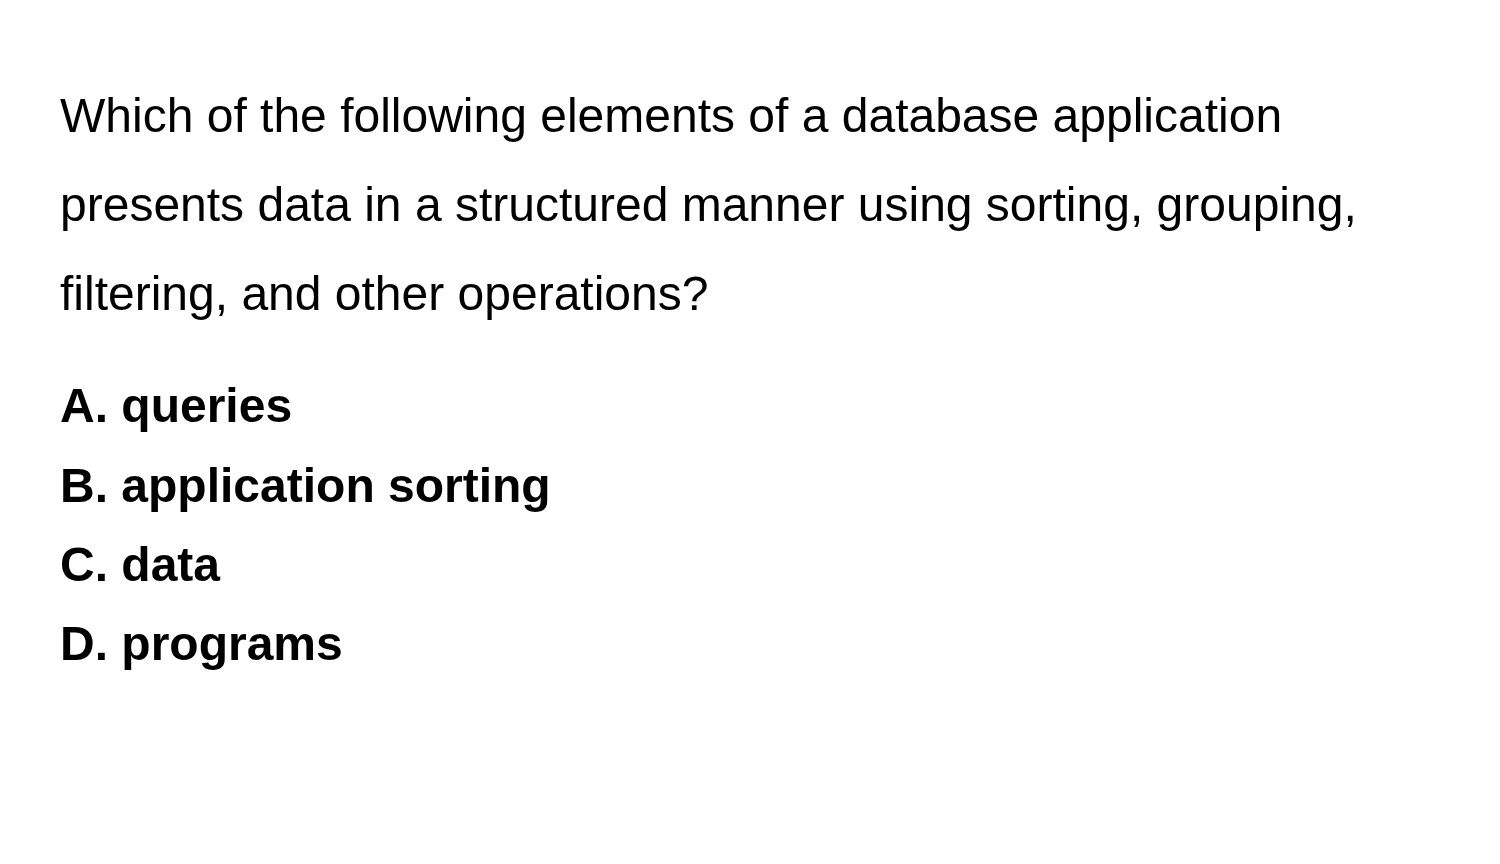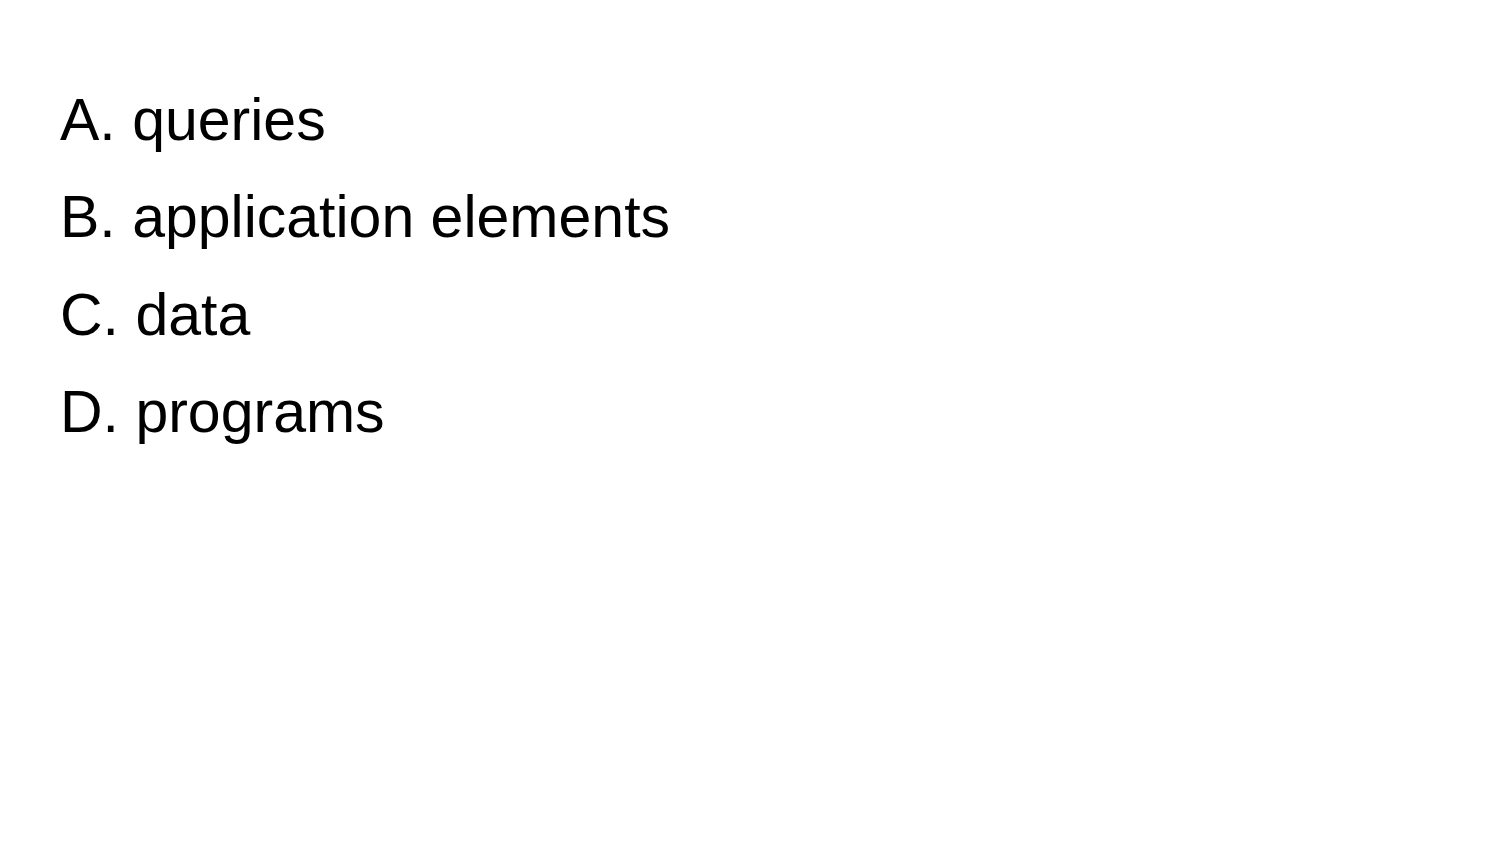--- a/index.html
+++ b/index.html
@@ -17,26 +17,27 @@
   .container {
     padding: 72px 60px 40px 60px;
   }
   .question {
     font-size: 48px;
     line-height: 1.85;
     margin-bottom: 28px;
     font-weight: 400;
   }
   .option {
-    font-size: 59px;
+    font-size: 48px;
     line-height: 1.65;
-    font-weight: 400;
+    font-weight: 700;
   }
 </style>
 </head>
 <body>
 
 <div class="container">
+  <div class="question">Which of the following elements of a database application presents data in a structured manner using sorting, grouping, filtering, and other operations?</div>
   <div class="option">A. queries</div>
-  <div class="option">B. application elements</div>
+  <div class="option">B. application sorting</div>
   <div class="option">C. data</div>
   <div class="option">D. programs</div>
 </div>
 
 </body></html>

